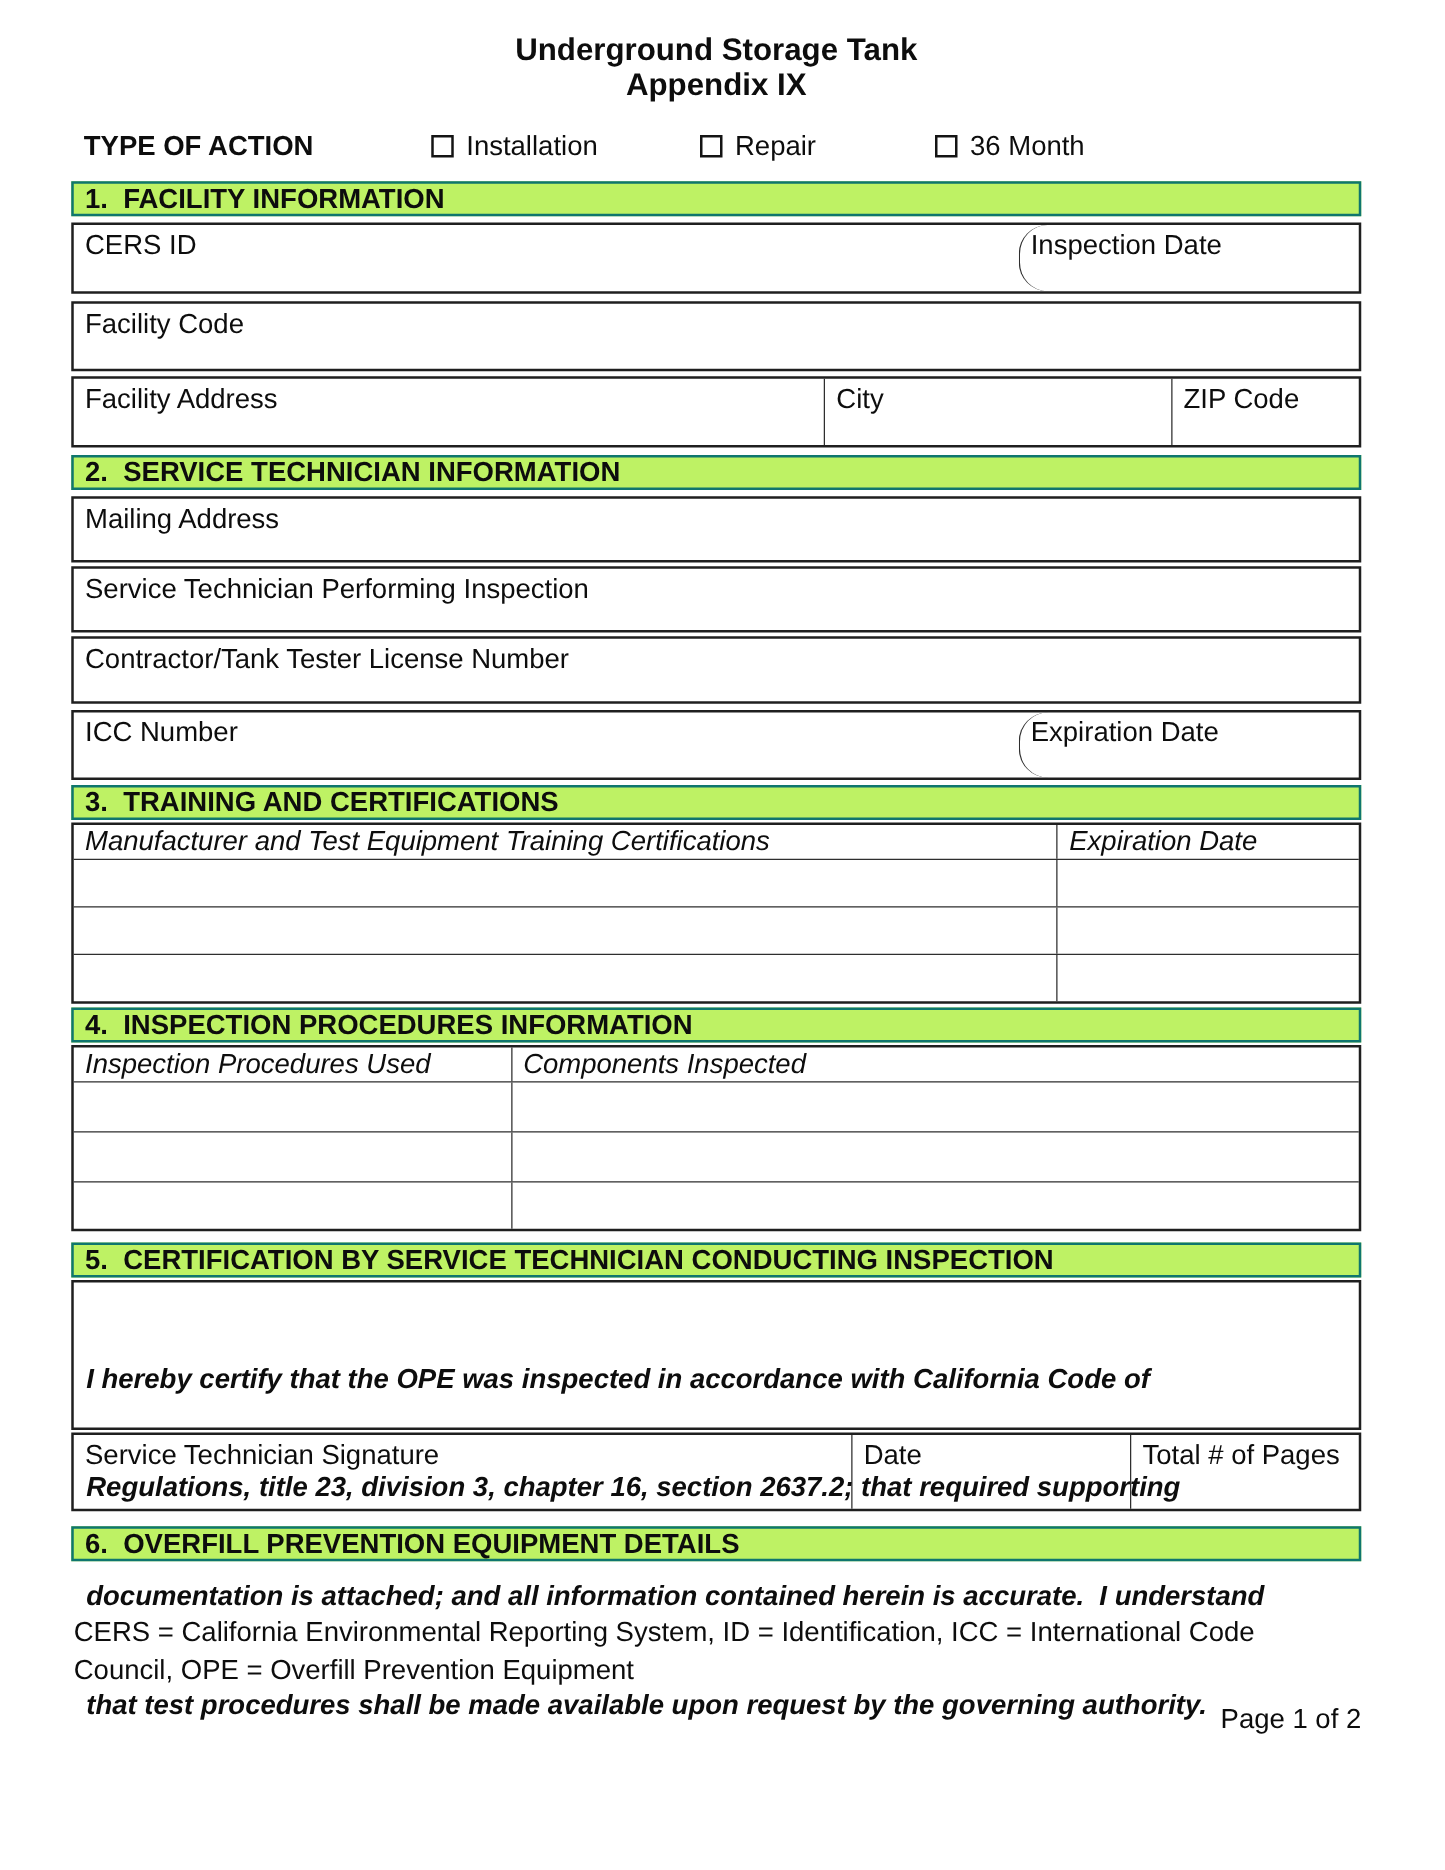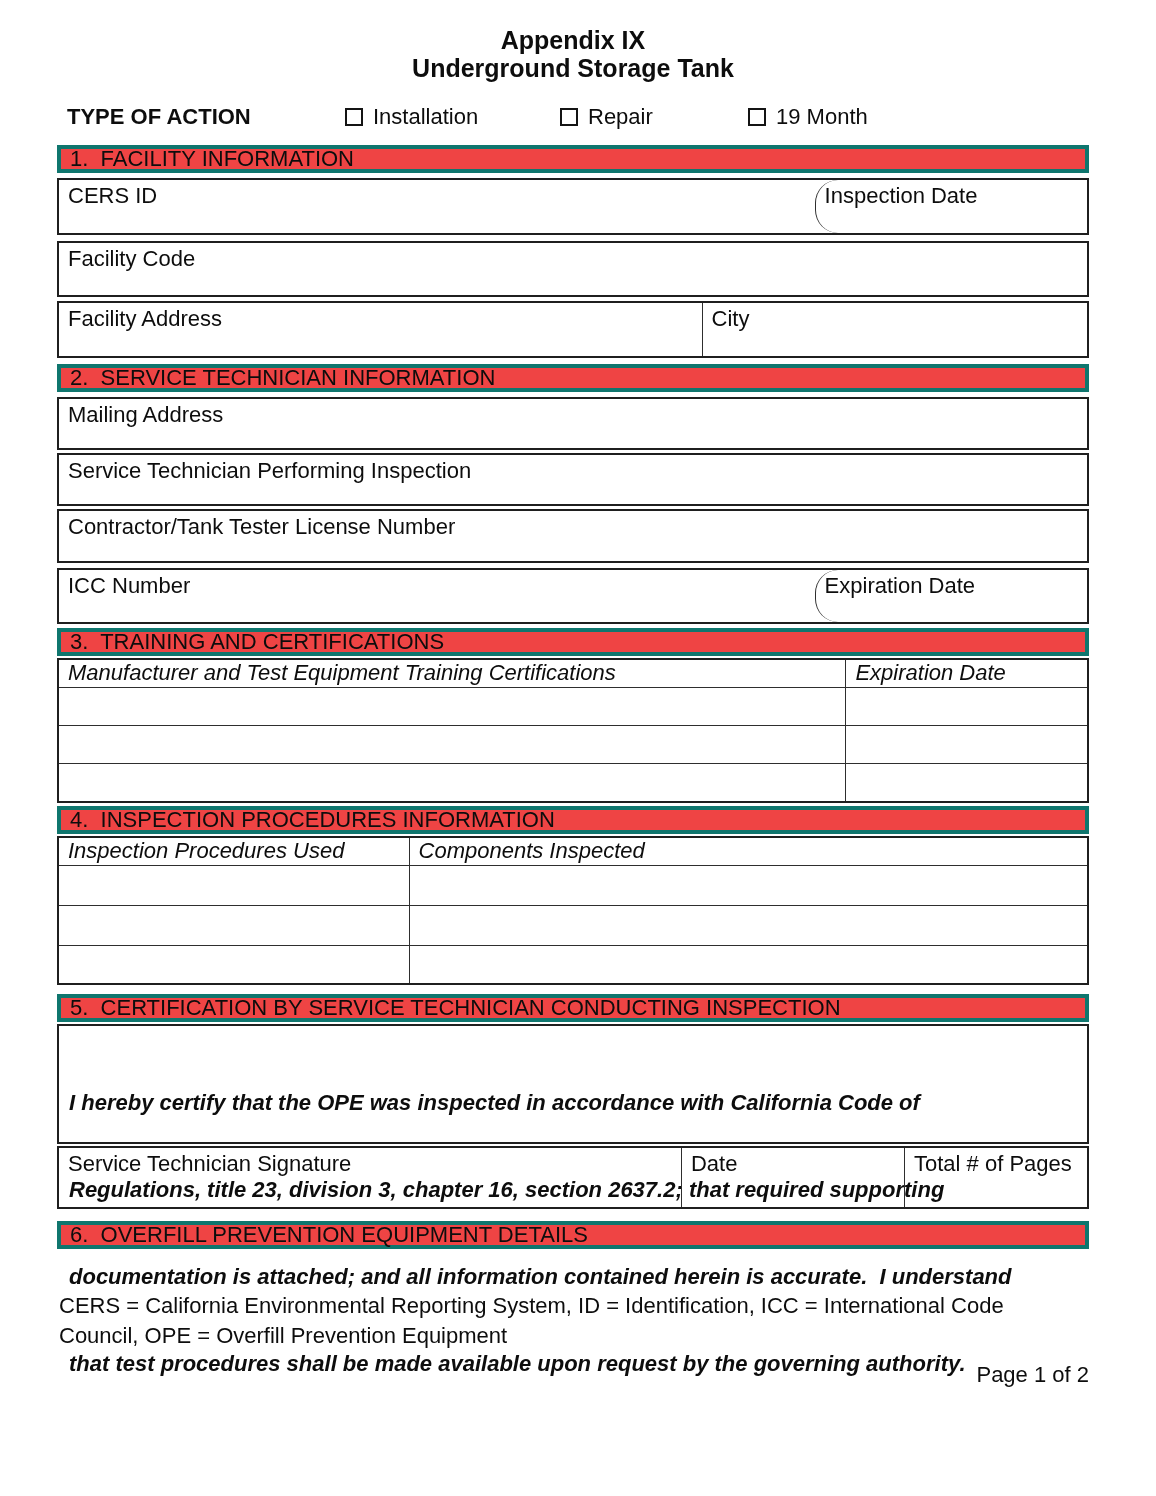--- a/index.html
+++ b/index.html
@@ -18,23 +18,23 @@
   
   .action-row { position:relative; height:26px; margin-top:22px; font-size:22px; }
   .action-label { position:absolute; left:10px; top:0; font-weight:bold; white-space:pre-wrap; }
   .action-opt { position:absolute; top:0; display:flex; align-items:center; }
   .opt-1 { left:288px; } .opt-2 { left:503px; } .opt-3 { left:691px; }
   .checkbox { width:18px; height:18px; border:2.5px solid #141414; background:#fff; display:inline-block; flex:0 0 auto; }
   .opt-text { margin-left:10px; }
 
   
   .sec-header {
-    height:28px; background:#ef4444; border:4px solid #0f766e;
+    height:28px; background:#bef264; border:2px solid #0f766e;
     display:flex; align-items:center; padding:0 9px;
-    font-weight:normal; font-size:22px; white-space:pre-wrap;
+    font-weight:bold; font-size:22px; white-space:pre-wrap;
   }
   .mt-15 { margin-top:15px; } .mt-12 { margin-top:12px; } .mt-9 { margin-top:9px; }  .mt-6 { margin-top:6px; }  .mt-5 { margin-top:5px; }
   .mt-4 { margin-top:4px;gap:35px; }  .mt-3 { margin-top:3px; }  .mt-2 { margin-top:2px; }
 
   
   .frow { display:flex; border:2px solid #1f1f1f; background:#fff; }
   .fcell { padding:3px 9px; font-size:22px; line-height:26px; }
   .fcell + .fcell { border-left:1.5px solid #2e2e2e; }
   .h57 { height:57px; } .h58 { height:58px; } .h56 { height:56px; }
   .h53 { height:53px; } .h54 { height:54px; } .h63 { height:63px; }
@@ -66,37 +66,37 @@
   .footer-note { margin-top:42px; font-size:22px; line-height:30px; padding-left:2px; }
   .page-number { margin-top:11px; font-size:22px; text-align:right; }
 </style>
 </head>
 <body>
 
 <div class="page">
   <div class="content">
 
     <div class="title-block">
+      <div class="title-sm">Underground Storage Tank</div>
       <div class="title-sm">Appendix IX</div>
-      <div class="title-sm">Underground Storage Tank</div>
     </div>
 
     <div class="action-row">
       <span class="action-label">TYPE OF ACTION</span>
       <span class="action-opt opt-1">
         <span class="checkbox"></span>
         <span class="opt-text">Installation</span>
       </span>
       <span class="action-opt opt-2">
         <span class="checkbox"></span>
         <span class="opt-text">Repair</span>
       </span>
       <span class="action-opt opt-3">
         <span class="checkbox"></span>
-        <span class="opt-text">19 Month</span>
+        <span class="opt-text">36 Month</span>
       </span>
     </div>
 
     <div class="sec-header mt-15">1.  FACILITY INFORMATION</div>
     <div class="frow h57 mt-5">
       <div class="fcell w735">
         <span>CERS ID</span>
       </div>
       <div class="fcell w265">
         <span>Inspection Date</span>
@@ -106,20 +106,23 @@
       <div class="fcell w100">
         <span>Facility Code</span>
       </div>
     </div>
     <div class="frow h57 mt-4">
       <div class="fcell w591">
         <span>Facility Address</span>
       </div>
       <div class="fcell w253">
         <span>City</span>
+      </div>
+      <div class="fcell w156">
+        <span>ZIP Code</span>
       </div>
     </div>
 
     <div class="sec-header mt-6">2.  SERVICE TECHNICIAN INFORMATION</div>
     <div class="frow h53 mt-5">
       <div class="fcell w100">
         <span>Mailing Address</span>
       </div>
     </div>
     <div class="frow h53 mt-3">

